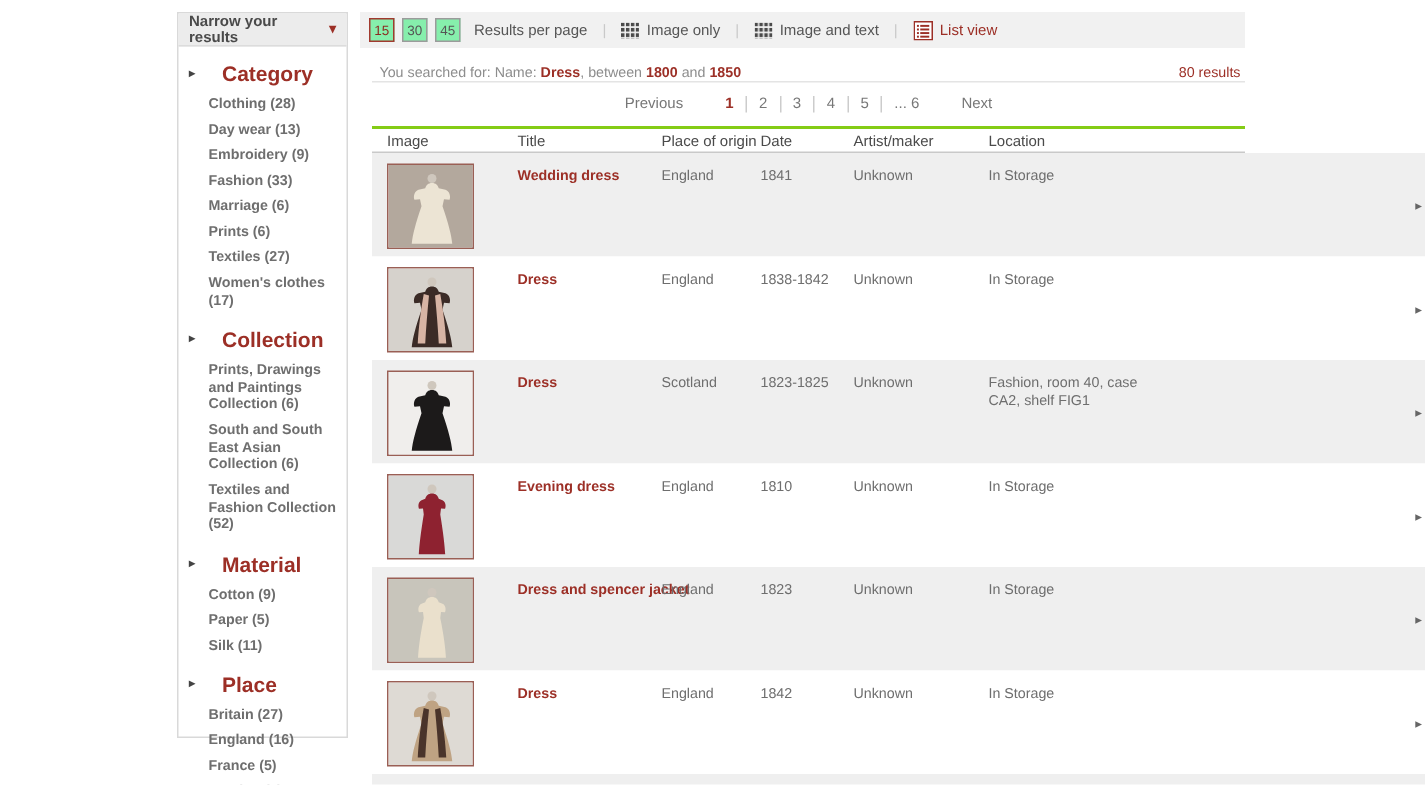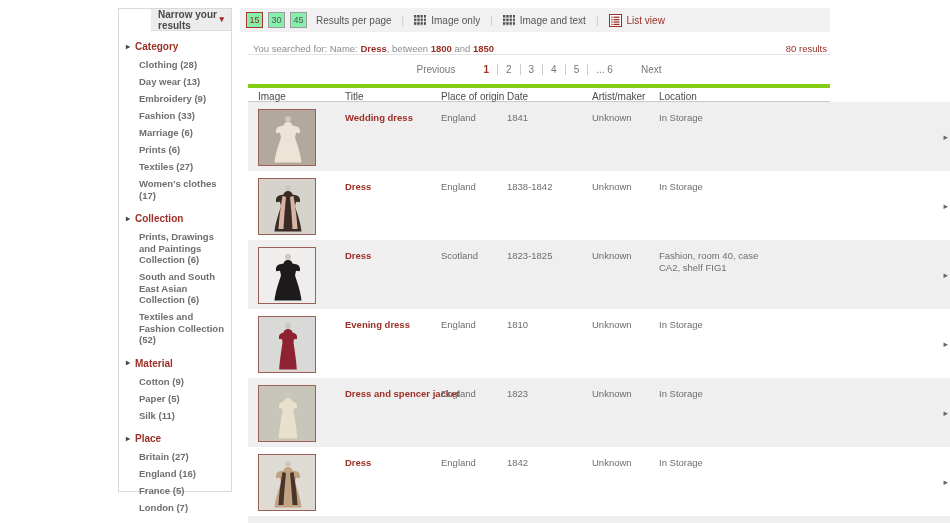--- a/index.html
+++ b/index.html
@@ -9,26 +9,26 @@
     background:#ffffff; font-family:"Liberation Sans", sans-serif;
   }
   
   .sidebar {
     position:absolute; left:118px; top:8px; width:114px; height:484px;
     background:#fff; border:1px solid #d9d9d9;
   }
   .sb-header {
     height:22px; background:#ececec; border-bottom:1px solid #dcdcdc;
     display:flex; align-items:center; justify-content:space-between;
-    padding:0 7px; font-size:10px; font-weight:bold; color:#4a4a4a; cursor:pointer;margin-left:32px;
+    padding:0 7px; font-size:10px; font-weight:bold; color:#4a4a4a; cursor:pointer;
   }
   .caret::before { content:"\25BE"; }
   .caret { color:#9c2f26; font-size:9px; line-height:1; }
   .sb-section { margin:10px 7px 0 7px; }
-  .sb-title { display:flex; align-items:center; gap:5px; color:#9c2f26; font-weight:bold; font-size:10px; cursor:pointer; }
+  .sb-title { display:flex; align-items:center; gap:18px; color:#9c2f26; font-weight:bold; font-size:14px; cursor:pointer; }
   .sb-arrow::before { content:"\25B8"; }
   .sb-arrow { color:#444; font-size:8px; line-height:1; }
   .sb-items { list-style:none; margin:7px 0 12px 0; padding:0 0 0 13px; }
   .sb-items li { font-size:9.5px; color:#6e6e6e; line-height:11.5px; margin-bottom:5.5px; cursor:pointer;font-weight:bold; }
   
   .main { position:absolute; left:240px; top:8px; width:590px; }
   .toolbar {
     height:24px; background:#f1f1f1; display:flex; align-items:center;
     padding-left:6px; gap:5px; font-size:10px; color:#555;
   }
@@ -59,29 +59,29 @@
     display:flex; align-items:center; justify-content:center;
     font-size:10px; color:#777;
   }
   .pg-prev, .pg-next { margin:0 20px; cursor:pointer; }
   .pg-num { padding:0 8px; cursor:pointer; }
   .pg-num + .pg-num { border-left:1px solid #ccc; }
   .pg-num.current { color:#9c2f26; font-weight:bold; }
   
   .thead {
     margin-left:8px; width:582px; height:18px; position:relative;
-    border-top:4px solid #84cc16; border-bottom:1px solid #c9c9c9;
+    border-top:2px solid #84cc16; border-bottom:1px solid #c9c9c9;
     font-size:10px; color:#4a4a4a;
   }
   .thead span { position:absolute; top:3px; }
   .c-image   { left:10px; }
   .c-title   { left:97px; }
   .c-place   { left:193px; }
   .c-date    { left:259px; }
-  .c-artist  { left:344px; }
+  .c-artist  { left:321px; }
   .c-location{ left:411px; }
   
   .rows { margin-left:8px; width:582px; }
   .row { position:relative; width:704px; height:69px; background:#fff; }
   .row.alt { background:#efefef; }
   .thumb {
     position:absolute; left:10px; top:7px; width:58px; height:57px;
     border:1px solid #9a5f55; cursor:pointer; overflow:hidden;
   }
   .thumb svg { display:block; }

